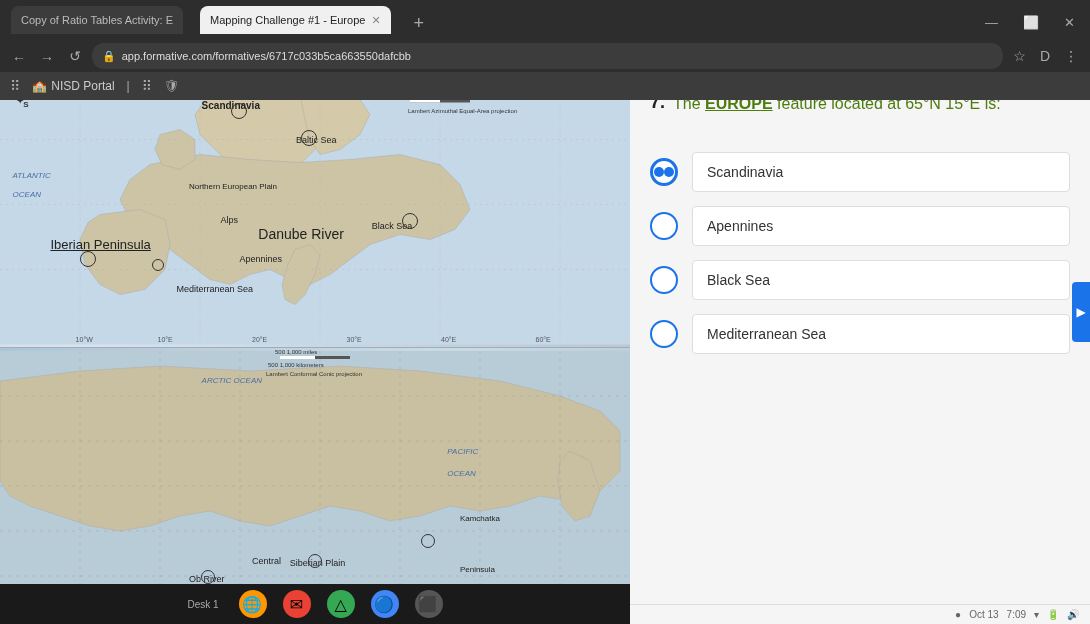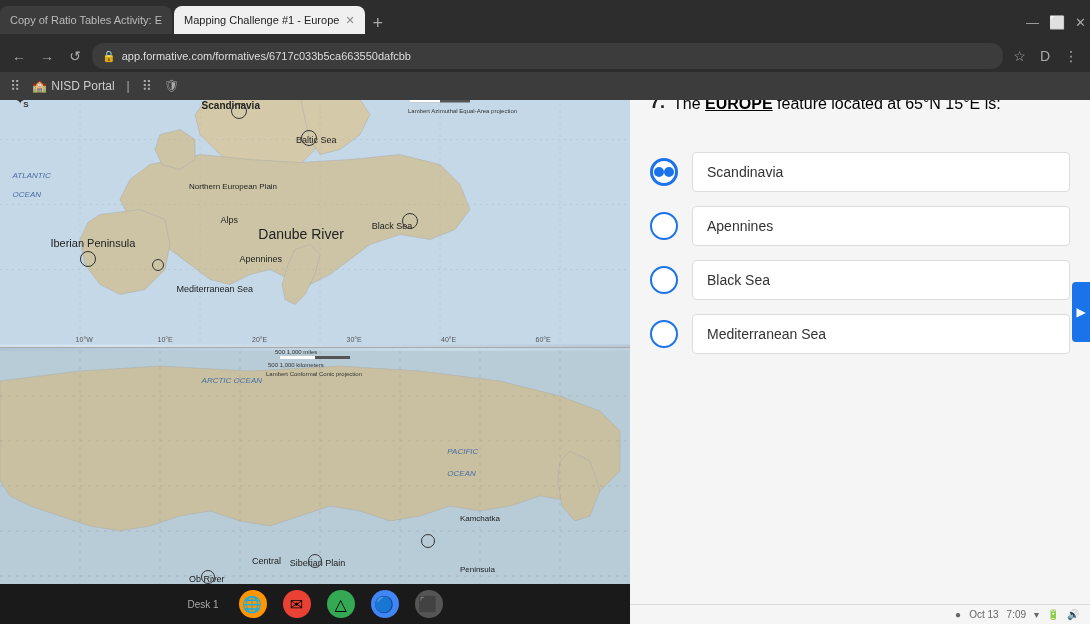--- a/index.html
+++ b/index.html
@@ -57,23 +57,23 @@
       font-size: 14px;
       cursor: pointer;
       padding: 2px 4px;
       border-radius: 3px;
       border: none;
       background: transparent;
     }
     .tabs-bar {
       display: flex;
       align-items: flex-end;
-      padding: 0 0;
+      padding: 0 11px;
       height: 34px;
-      gap: 2px;
+      gap: 17px;
     }
     .tab {
       background: #3c3c3c;
       border-radius: 8px 8px 0 0;
       padding: 4px 10px;
       font-size: 11px;
       color: #bbb;
       max-width: 200px;
       white-space: nowrap;
       overflow: hidden;
@@ -175,21 +175,21 @@
 
     .question-number {
       font-size: 18px;
       font-weight: bold;
       color: #222;
       margin-bottom: 8px;
     }
 
     .question-text {
       font-size: 16px;
-      color: #000000;
+      color: #4d7c0f;
       line-height: 1.5;
       margin-bottom: 24px;
     }
 
     .question-text .underline {
       text-decoration: underline;
       font-weight: bold;
     }
 
     .answer-options {
@@ -364,21 +364,21 @@
       <div class="map-label" style="left:32%;top:10%;font-weight:bold;font-size:10px">Scandinavia</div>
       <div class="map-label" style="left:2%;top:36%;color:#4a6fa5;font-style:italic;font-size:8px">ATLANTIC</div>
       <div class="map-label" style="left:2%;top:43%;color:#4a6fa5;font-style:italic;font-size:8px">OCEAN</div>
       <div class="map-label" style="left:47%;top:23%;">Baltic Sea</div>
       <div class="map-label" style="left:30%;top:40%;font-size:8px;">Northern European Plain</div>
       <div class="map-label" style="left:35%;top:52%;">Alps</div>
       <div class="map-label" style="left:41%;top:56%;font-size:14px;">Danube River</div>
       <div class="map-label" style="left:59%;top:54%;font-size:9px;">Black Sea</div>
       <div class="map-label" style="left:38%;top:66%;font-size:9px;">Apennines</div>
       <div class="map-label" style="left:28%;top:77%;font-size:9px;">Mediterranean Sea</div>
-      <div class="map-label" style="left:8%;top:60%;font-size:11px;">Iberian Peninsula</div>
+      <div class="map-label" style="left:8%;top:60%;font-size:13px;text-decoration:underline;">Iberian Peninsula</div>
 
       <div class="map-circle" style="left:38%;top:14%;"></div>
       <div class="map-circle" style="left:49%;top:24%;"></div>
       <div class="map-circle" style="left:65%;top:54%;"></div>
       <div class="map-circle" style="left:14%;top:68%;"></div>
       <div class="map-circle" style="left:25%;top:70%;width:12px;height:12px;"></div>
 
       <div style="position:absolute;left:16px;top:16px;font-size:20px;color:#333;line-height:1">
         <div style="text-align:center;font-size:8px;font-weight:bold">N</div>
         <div style="font-size:10px;">✦</div>

